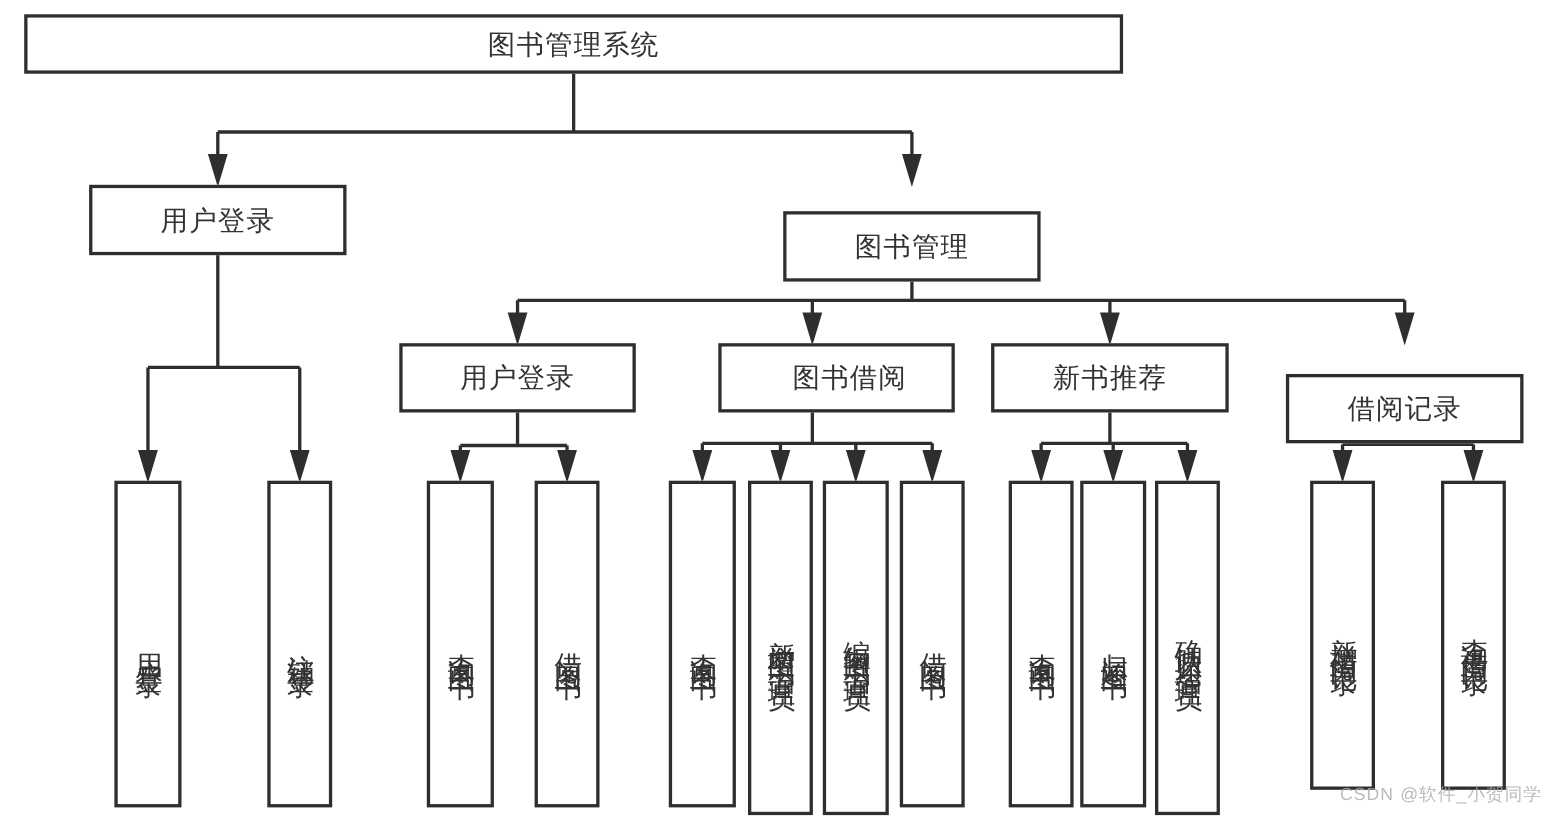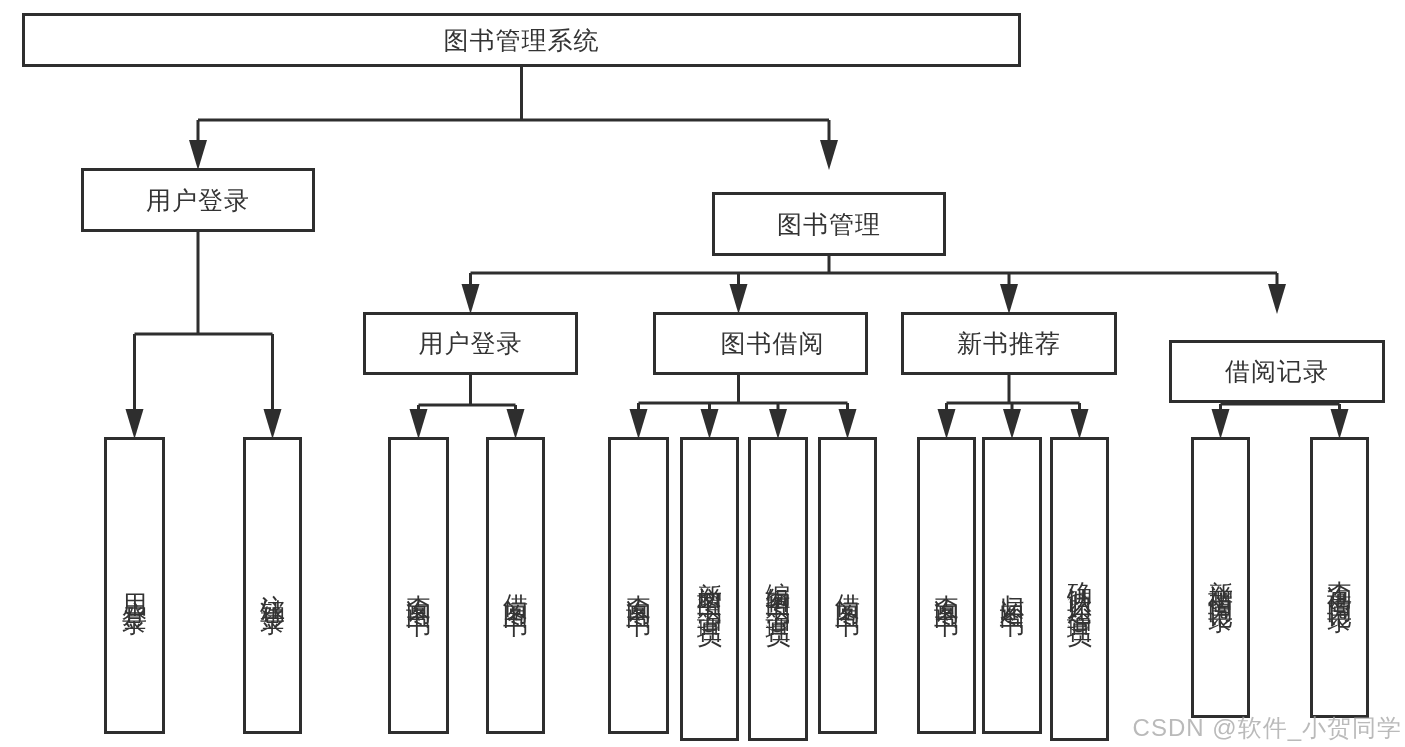--- a/index.html
+++ b/index.html
@@ -38,21 +38,21 @@
     text-orientation: mixed;
     font-size: 25px;
     line-height: 1;
     letter-spacing: 6px;
     white-space: normal;
   }
   .watermark {
     position: absolute;
     top: 712px;
     right: 3px;
-    font-size: 24px;
+    font-size: 16px;
     letter-spacing: 1px;
     color: #a9a9a9;
     opacity: 0.8;
     white-space: nowrap;
   }
 </style>
 </head>
 <body>
 
 <div id="canvas">

